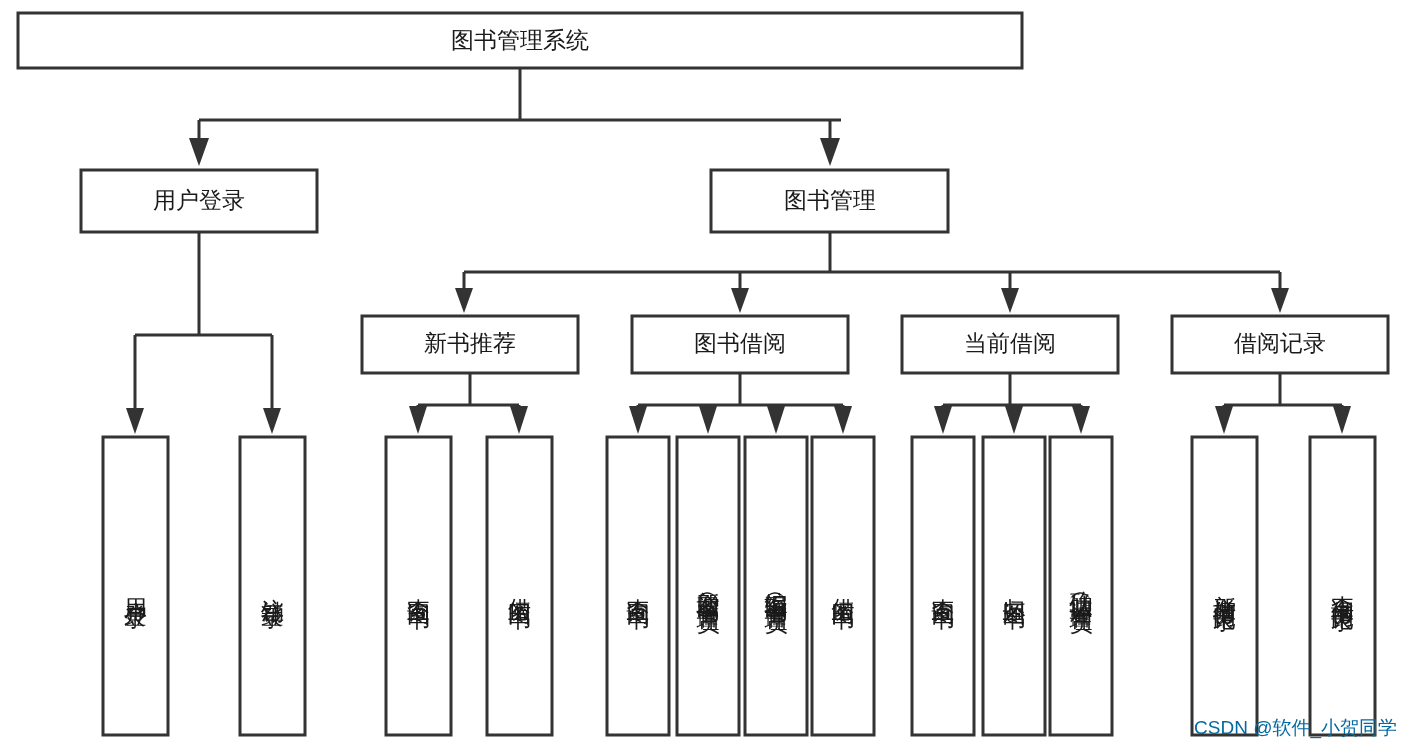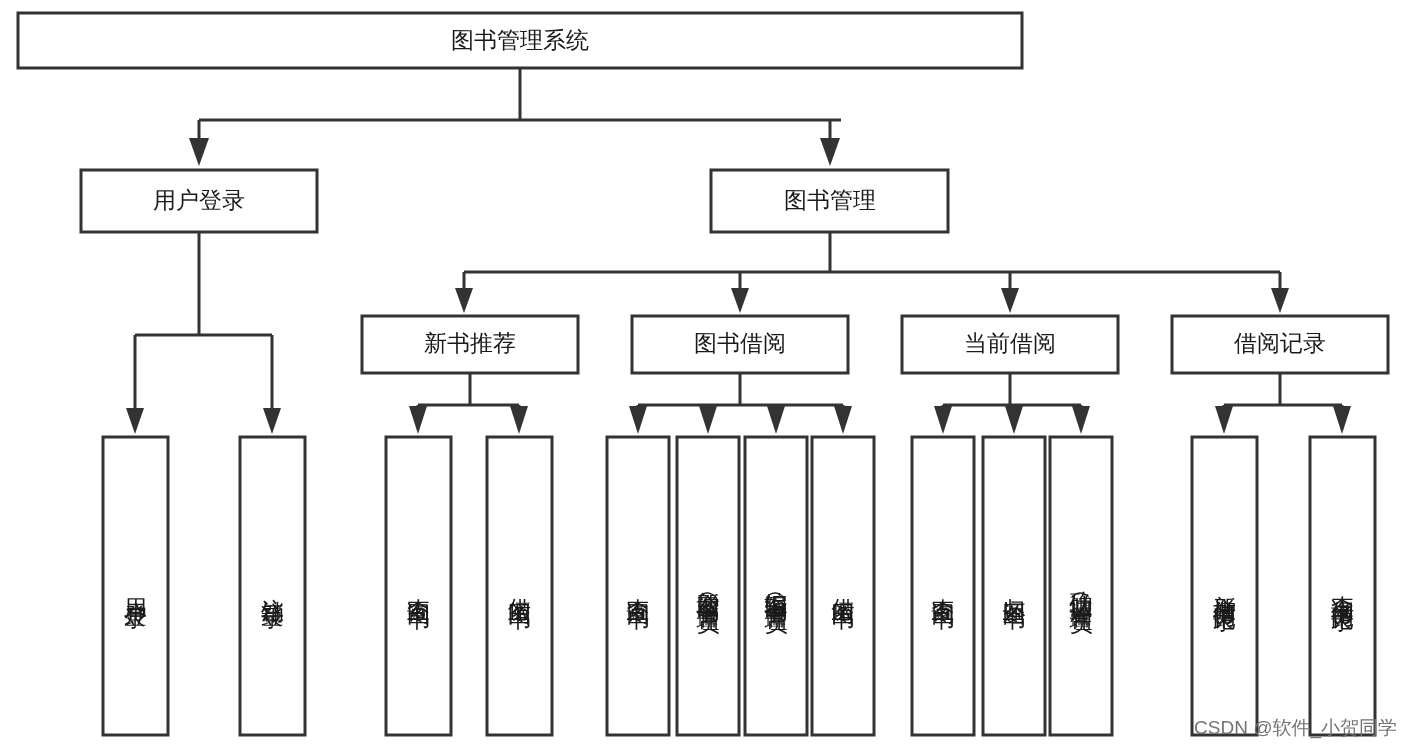--- a/index.html
+++ b/index.html
@@ -62,21 +62,21 @@
     justify-content: center;
     white-space: nowrap;
     pointer-events: none;
   }
   .watermark {
     position: absolute;
     right: 8px;
     bottom: 6px;
     font-family: "Liberation Sans", "DejaVu Sans", sans-serif;
     font-size: 19px;
-    color: #737373;
+    color: #0369a1;
     white-space: nowrap;
     pointer-events: none;
   }
 </style>
 </head>
 <body>
 
 <div id="diagram-root">
 
   <svg class="tree-canvas" viewBox="0 0 1405 747">

